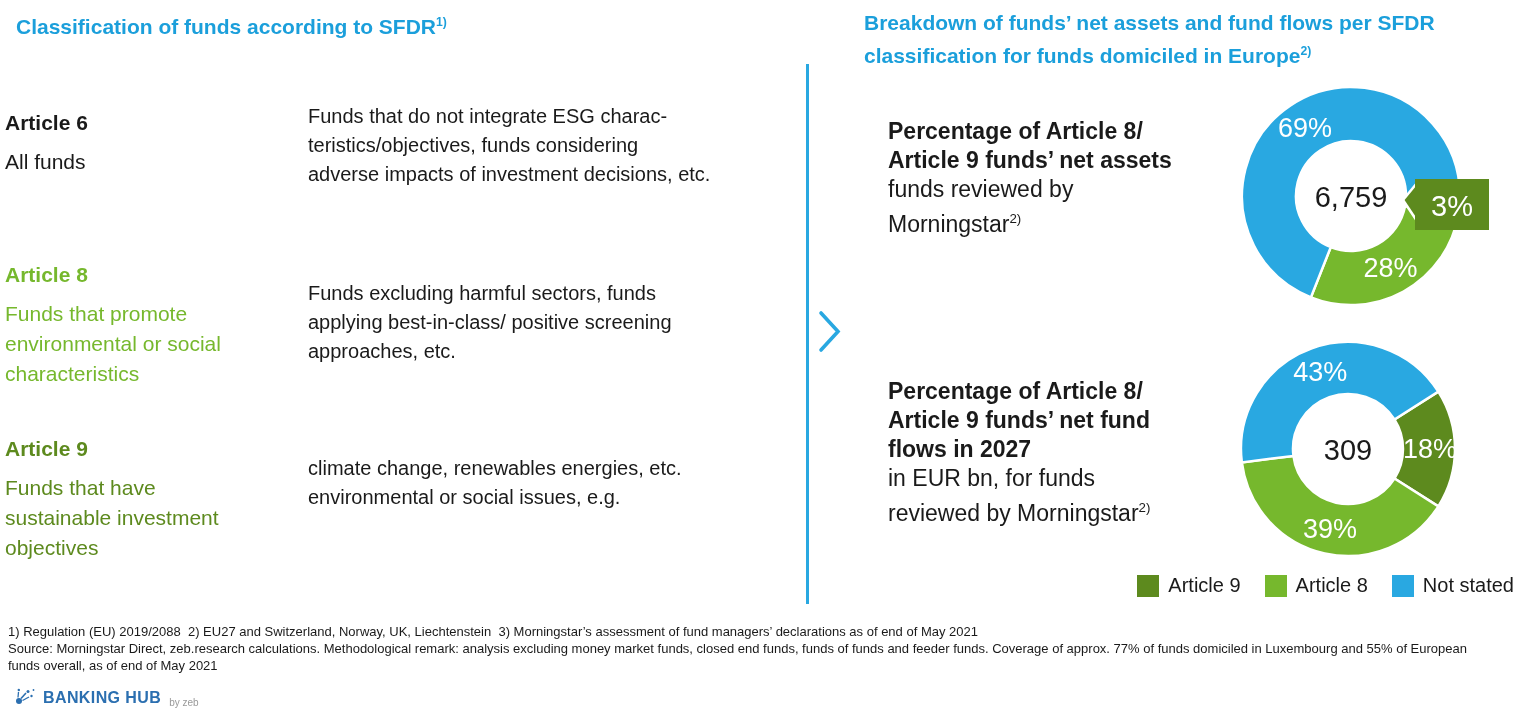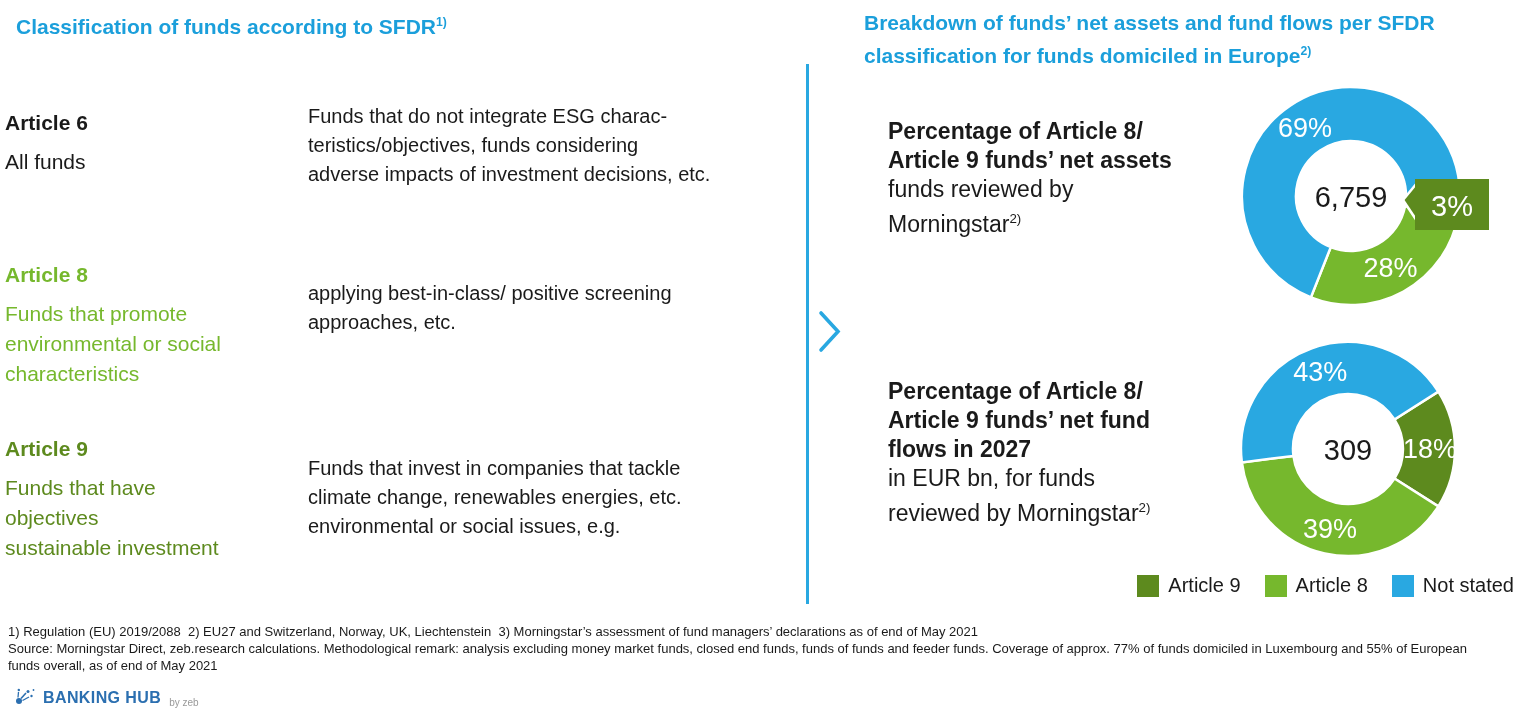--- a/index.html
+++ b/index.html
@@ -51,34 +51,34 @@
 
   <div class="abs" style="left:5px; top:262px; width:292px;">
     <div class="article-heading" style="color: rgb(118, 184, 45);">Article 8</div>
     <div class="article-sub" style="color: rgb(118, 184, 45);">
         <div>Funds that promote</div>
         <div>environmental or social</div>
         <div>characteristics</div>
       </div>
   </div>
   <div class="abs desc" style="left:308px; top:279px; width:480px;">
+      <div>Funds excluding harmful sectors, funds</div>
       <div>applying best-in-class/ positive screening</div>
       <div>approaches, etc.</div>
     </div>
 
   <div class="abs" style="left:5px; top:436px; width:292px;">
     <div class="article-heading" style="color: rgb(93, 138, 30);">Article 9</div>
     <div class="article-sub" style="color: rgb(93, 138, 30);">
         <div>Funds that have</div>
+        <div>sustainable investment</div>
         <div>objectives</div>
-        <div>sustainable investment</div>
       </div>
   </div>
   <div class="abs desc" style="left:308px; top:454px; width:480px;">
-      <div>Funds that invest in companies that tackle</div>
       <div>climate change, renewables energies, etc.</div>
       <div>environmental or social issues, e.g.</div>
     </div>
 
   <div class="abs divider" style="left:806px; top:64px; height:540px;"></div>
   <svg class="abs" style="left:817px; top:308px;" width="28" height="48" viewBox="0 0 28 48">
     <polyline points="4,5 21,23.5 4,42" fill="none" stroke="#29a8e1" stroke-width="3.6" stroke-linecap="round" stroke-linejoin="miter"></polyline>
   </svg>
 
   <div class="abs sec-title" style="left: 864px; top: 8px; color: rgb(27, 159, 219);">

